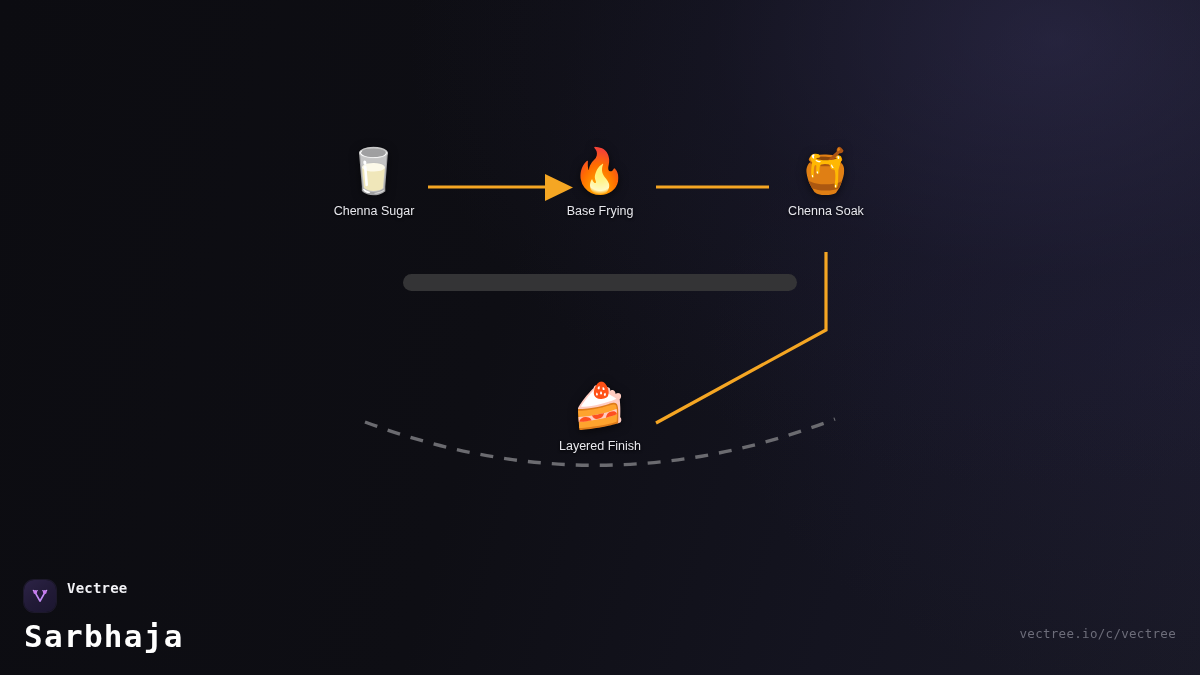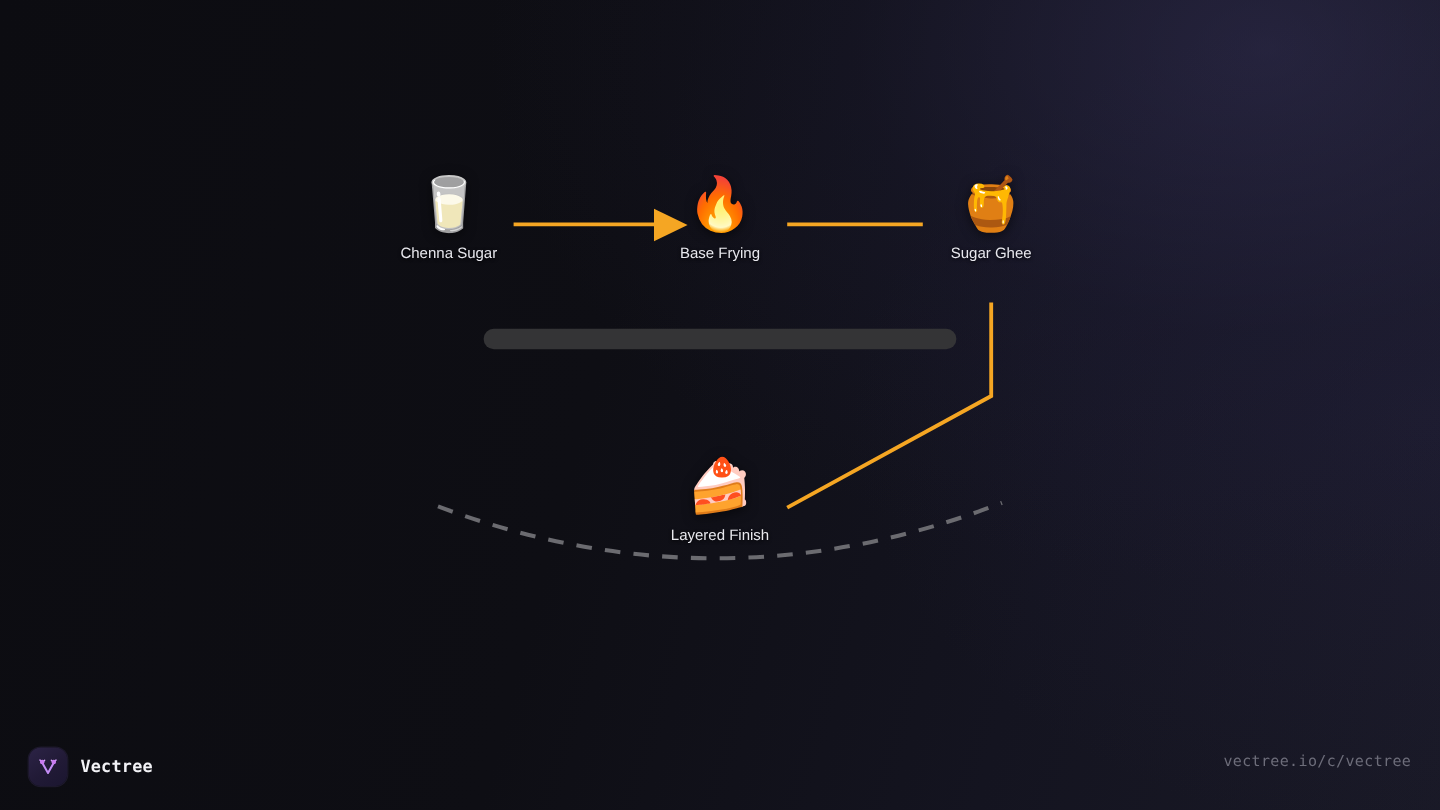--- a/index.html
+++ b/index.html
@@ -75,21 +75,21 @@
   #footer-brand {
     position:absolute;
     left:24px;
     bottom:20px;
     display:flex;
     flex-direction:column;
     gap:5px;
   }
   .brand-row {
     display:flex;
-    align-items:center;
+    align-items:flex-start;
     gap:11px;
   }
   .brand-logo {
     width:32px; height:32px;
     border-radius:10px;
     background:linear-gradient(145deg,#2c2346 0%,#211a36 55%,#1b1630 100%);
     display:flex; align-items:center; justify-content:center;
     box-shadow:0 0 0 1px rgba(140,110,220,0.13);
     flex:0 0 auto;
   }
@@ -150,38 +150,39 @@
     <span class="node-label">Chenna Sugar</span>
   </div>
 
   <div class="node" style="left:600px; top:182px;">
     <span class="node-icon">🔥</span>
     <span class="node-label">Base Frying</span>
   </div>
 
   <div class="node" style="left:826px; top:182px;">
     <span class="node-icon">🍯</span>
-    <span class="node-label">Sugar Ghee</span>
+    <span class="node-label">Chenna Soak</span>
   </div>
 
   <div class="node" style="left:600px; top:417px;">
     <span class="node-icon">🍰</span>
     <span class="node-label">Layered Finish</span>
   </div>
 
   <div id="footer-brand">
     <div class="brand-row">
       <div class="brand-logo">
         <svg width="20" height="20" viewBox="0 0 20 20" xmlns="http://www.w3.org/2000/svg">
           <path d="M5.2 6.6 L10 15.2 L14.8 6.6" fill="none" stroke="#c38cf5" stroke-width="1.7" stroke-linecap="round" stroke-linejoin="round"></path>
           <path d="M5.2 6.6 L3.3 4.3 M5.2 6.6 L7.2 4.6" stroke="#d9a5ff" stroke-width="1.2" stroke-linecap="round"></path>
           <path d="M14.8 6.6 L16.7 4.3 M14.8 6.6 L12.8 4.6" stroke="#d9a5ff" stroke-width="1.2" stroke-linecap="round"></path>
           <circle cx="5.2" cy="6.0" r="1.9" fill="#c97bf0"></circle>
           <circle cx="14.8" cy="6.0" r="1.9" fill="#c97bf0"></circle>
         </svg>
       </div>
       <span class="brand-name">Vectree</span>
     </div>
+    <div class="project-title">Sarbhaja</div>
   </div>
 
   <div id="footer-url">vectree.io/c/vectree</div>
 
 </div>
 
 </body></html>

